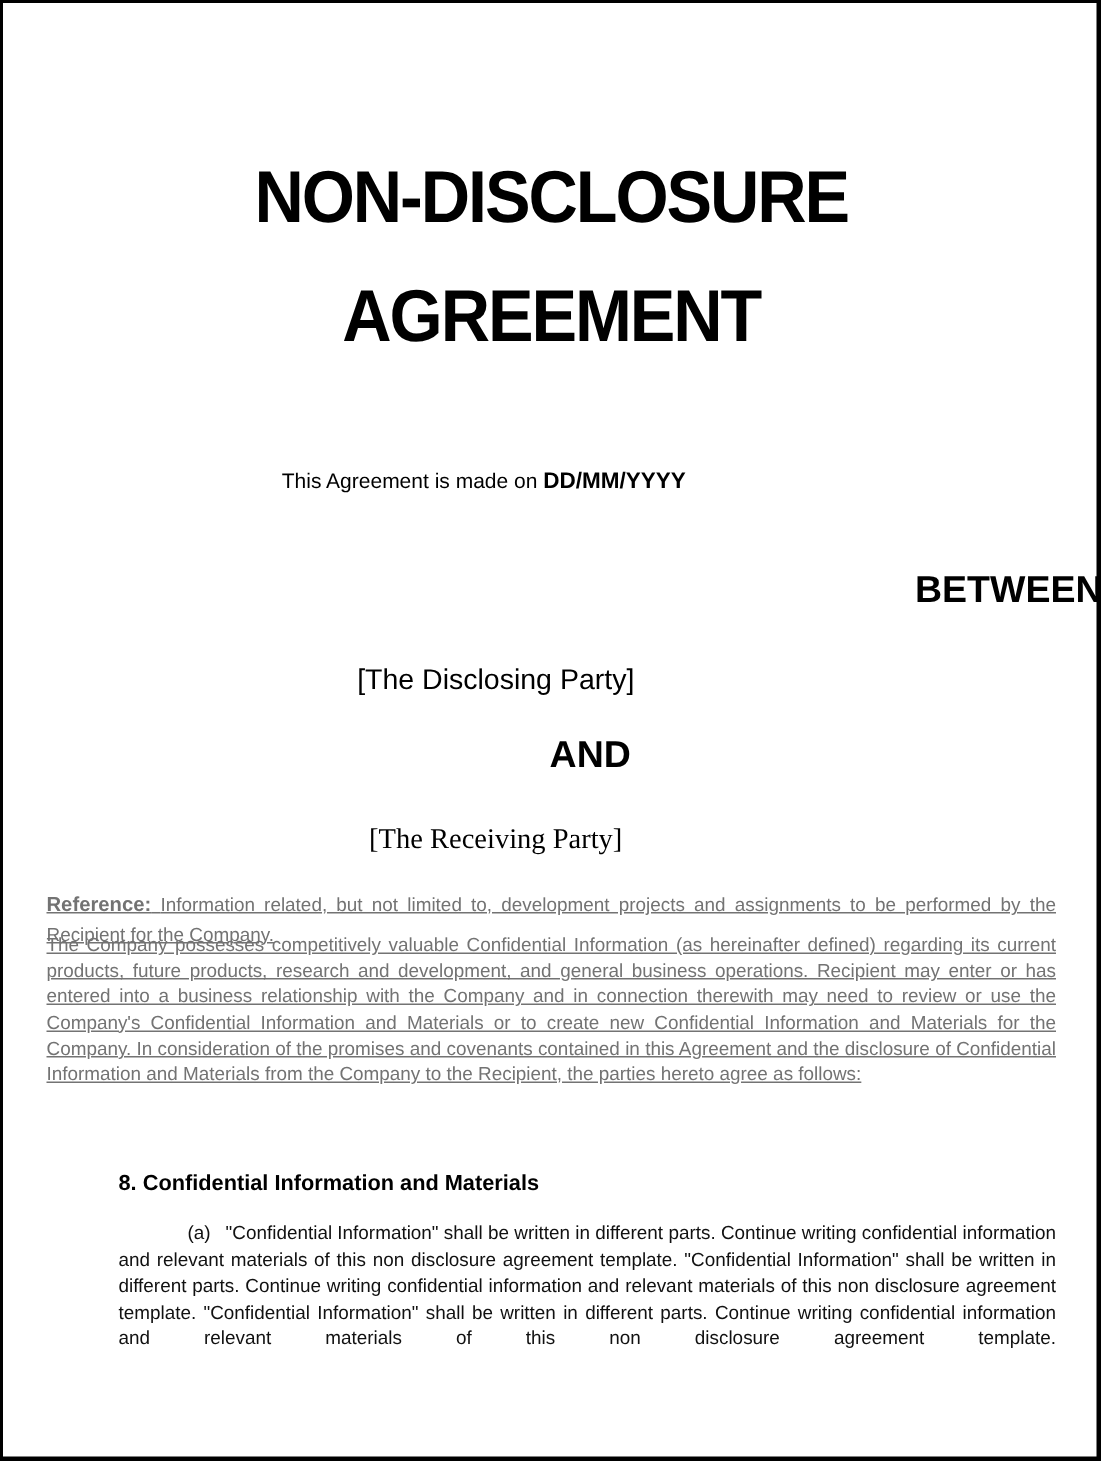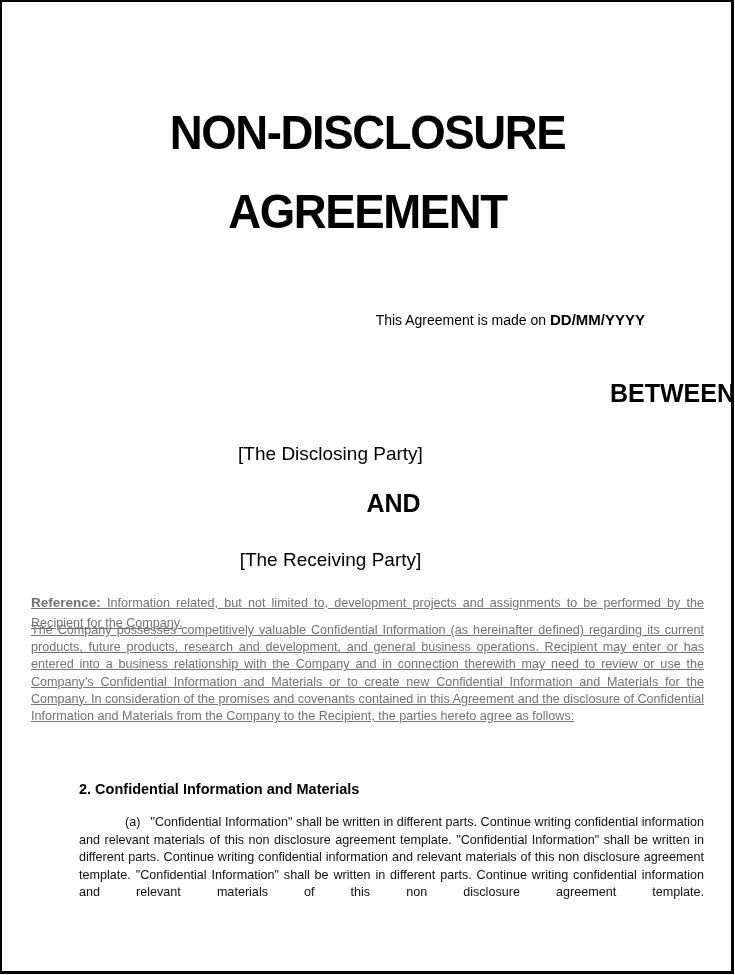--- a/index.html
+++ b/index.html
@@ -41,21 +41,21 @@
       transform-origin: center;
     }
     .title-1 { top: 108px; }
     .title-2 { top: 187px; }
 
     .made-on {
       position: absolute;
       top: 311px;
       left: 0;
       width: 645px;
-      text-align: right;
+      text-align: center;
       font-size: 14px;
       line-height: 18px;
     }
     .made-on .date {
       font-weight: bold;
       font-size: 15px;
     }
     .between {
       position: absolute;
       top: 378px;
@@ -68,21 +68,21 @@
     }
     .party {
       position: absolute;
       left: 0;
       width: 661px;
       text-align: center;
       font-size: 19px;
       line-height: 24px;
     }
     .party-1 { top: 442px; }
-    .party-2 { top: 548px; }
+    .party-2 { top: 548px; font-family: Liberation Serif, serif; }
     .and {
       position: absolute;
       top: 488px;
       left: 0;
       width: 735px;
       text-align: center;
       font-size: 25px;
       font-weight: bold;
       line-height: 30px;
       padding-left: 26px;
@@ -143,17 +143,17 @@
 <div class="and">AND</div>
 <div class="party party-2">[The Receiving Party]</div>
 
 <div class="body-block reference">
   <span class="ref-label">Reference:</span>
   <span>Information related, but not limited to, development projects and assignments to be performed by the Recipient  for the Company.</span>
 </div>
 
 <div class="body-block intro">The Company possesses competitively valuable Confidential Information (as hereinafter defined) regarding its current products, future products, research and development, and general business operations.  Recipient may enter or has entered into a business relationship with the Company and in connection therewith may need to review or use the Company's Confidential Information and Materials or to create new Confidential Information and Materials for the Company.  In consideration of the promises and covenants contained in this Agreement and the disclosure of Confidential Information and Materials from the Company to the Recipient, the parties hereto agree as follows:</div>
 
-<div class="section-heading">2. Confidential Information and Materials</div>
+<div class="section-heading">8. Confidential Information and Materials</div>
 
 <div class="clause">
   <span class="clause-label">(a)</span><span>"Confidential Information" shall be written in different parts. Continue writing confidential information and relevant materials of this non disclosure agreement template. "Confidential Information" shall be written in different parts. Continue writing confidential information and relevant materials of this non disclosure agreement template. "Confidential Information" shall be written in different parts. Continue writing confidential information and relevant materials of this non disclosure agreement template.</span>
 </div>
 
 </body></html>

